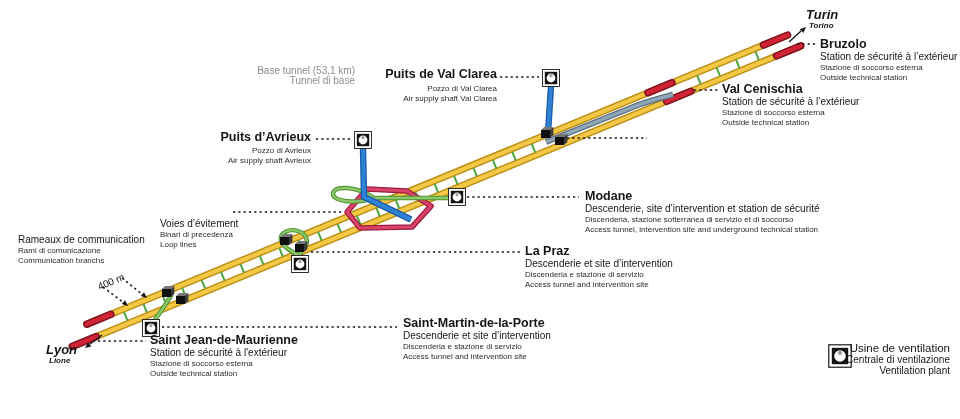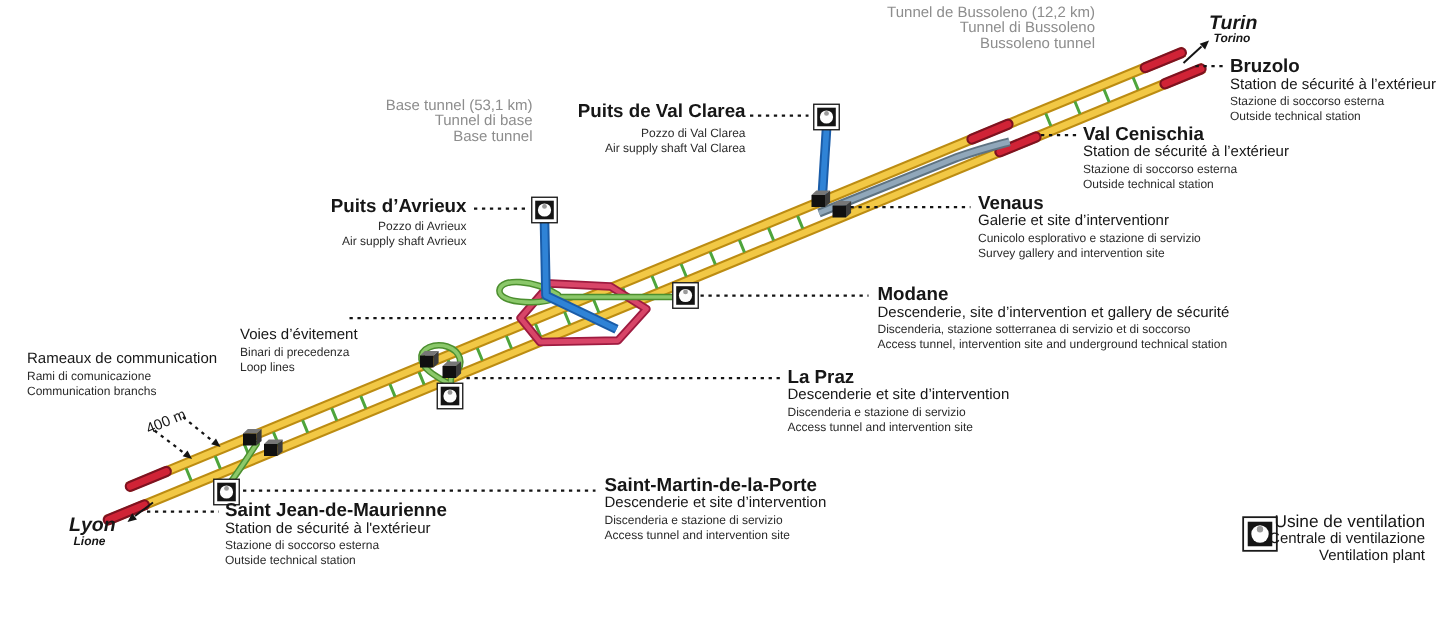--- a/index.html
+++ b/index.html
@@ -166,29 +166,23 @@
   <g fill="#141414">
     <polygon points="128,306 121.8,304.1 125,300.3"></polygon>
     <polygon points="147,298 140.8,296.1 144,292.3"></polygon>
     <line x1="789" y1="42" x2="801" y2="31" stroke="#141414" stroke-width="1.3"></line>
     <polygon points="806,27 803.4,33 799.8,29.2"></polygon>
     <line x1="102" y1="335" x2="90" y2="344" stroke="#141414" stroke-width="1.3"></line>
     <polygon points="85,348 88.1,342.2 91.3,346.4"></polygon>
   </g>
 </svg>
 
-<div class="corridor right" style="left:480px;top:4px;width:250px;">
-  <div>Tunnel de Bussoleno (12,2 km)</div>
-  <div>Tunnel di Bussoleno</div>
-  <div>Bussoleno tunnel</div>
-</div>
 <div class="corridor right" style="left:155px;top:66px;width:200px;">
   <div>Base tunnel (53,1 km)</div>
   <div>Tunnel di base</div>
-  <div>Base tunnel</div>
 </div>
 
 <div class="city" style="left:806px;top:9px;">
   <div class="cname">Turin</div>
   <div class="clocal">Torino</div>
 </div>
 <div class="city" style="left:46px;top:344px;">
   <div class="cname">Lyon</div>
   <div class="clocal">Lione</div>
 </div>
@@ -198,29 +192,23 @@
   <div class="fr">Station de sécurité à l’extérieur</div>
   <div class="sub">Stazione di soccorso esterna</div>
   <div class="sub">Outside technical station</div>
 </div>
 <div class="lbl" style="left:722px;top:83px;">
   <div class="name">Val Cenischia</div>
   <div class="fr">Station de sécurité à l’extérieur</div>
   <div class="sub">Stazione di soccorso esterna</div>
   <div class="sub">Outside technical station</div>
 </div>
-<div class="lbl" style="left:652px;top:129px;">
-  <div class="name">Venaus</div>
-  <div class="fr">Galerie et site d’interventionr</div>
-  <div class="sub">Cunicolo esplorativo e stazione di servizio</div>
-  <div class="sub">Survey gallery and intervention site</div>
-</div>
 <div class="lbl" style="left:585px;top:190px;">
   <div class="name">Modane</div>
-  <div class="fr">Descenderie, site d’intervention et gallery de sécurité</div>
+  <div class="fr">Descenderie, site d’intervention et station de sécurité</div>
   <div class="sub">Discenderia, stazione sotterranea di servizio et di soccorso</div>
   <div class="sub">Access tunnel, intervention site and underground technical station</div>
 </div>
 <div class="lbl" style="left:525px;top:245px;">
   <div class="name">La Praz</div>
   <div class="fr">Descenderie et site d’intervention</div>
   <div class="sub">Discenderia e stazione di servizio</div>
   <div class="sub">Access tunnel and intervention site</div>
 </div>
 <div class="lbl" style="left:403px;top:317px;">

